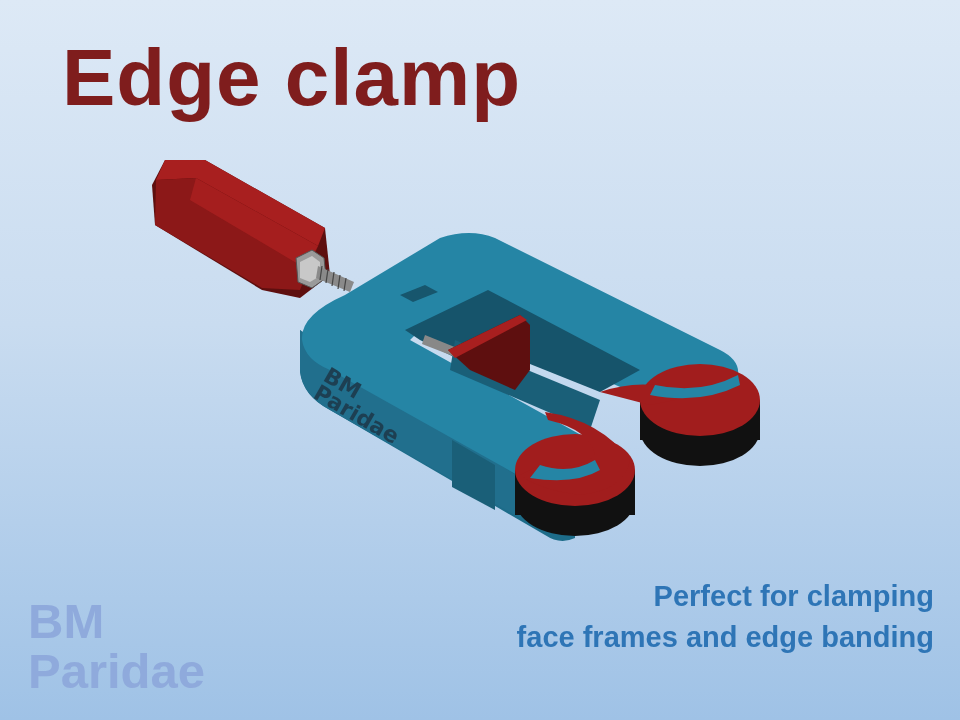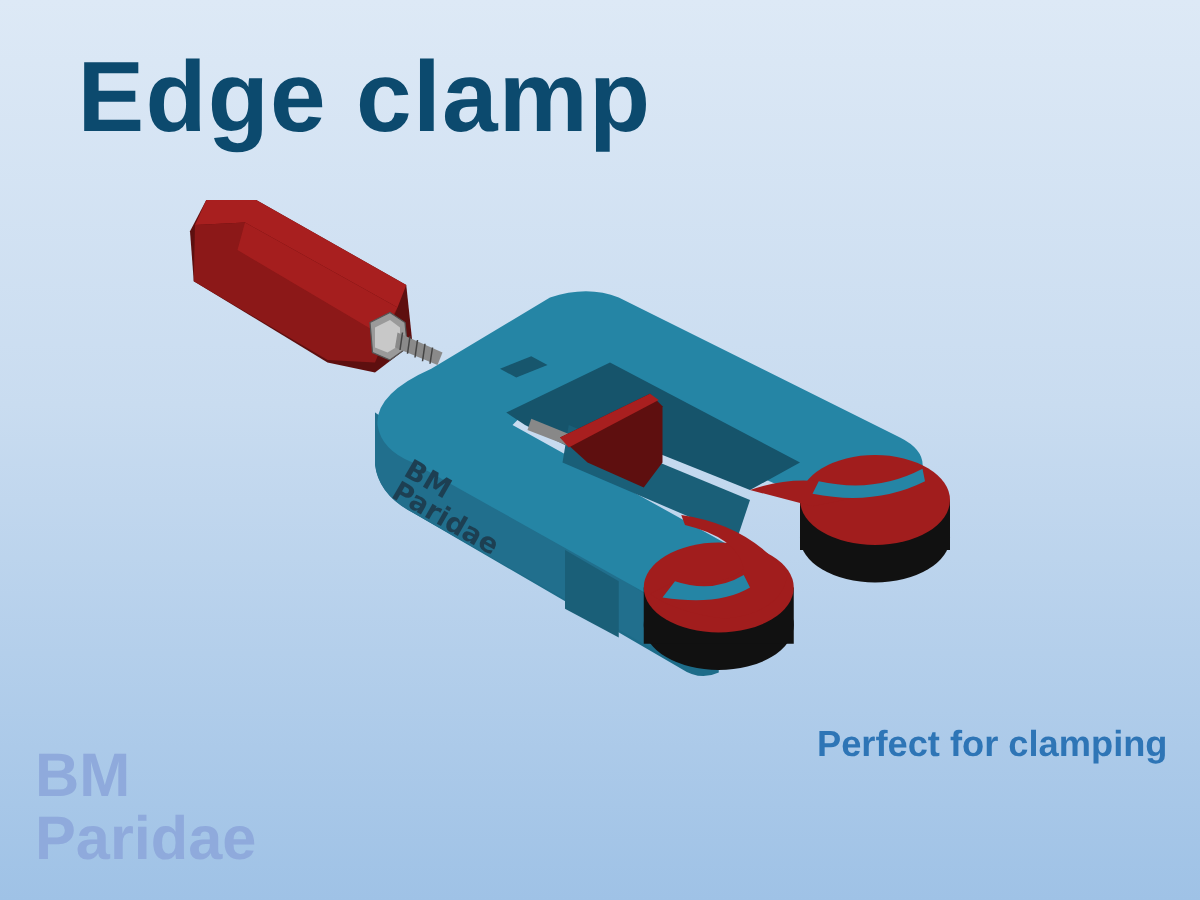--- a/index.html
+++ b/index.html
@@ -3,21 +3,21 @@
 <meta charset="utf-8">
 <style>
   html, body { margin:0; padding:0; }
   body {
     width:960px; height:720px; overflow:hidden; position:relative;
     background: linear-gradient(to bottom, #dde9f6 0%, #c9dcf0 45%, #9fc2e6 100%);
     font-family: "Liberation Sans", "DejaVu Sans", sans-serif;
   }
   .title {
     position:absolute; left:62px; top:38px;
-    font-size:80px; font-weight:bold; color:#0c4a6e;
+    font-size:80px; font-weight:bold; color:#7f1d1d;
     letter-spacing:1px; line-height:1;
   }
   .tagline {
     position:absolute; right:26px; top:576px; text-align:right;
     font-size:29px; font-weight:bold; color:#2e75b6; line-height:41px;
   }
   .tagline div { white-space:nowrap; }
   .brand {
     position:absolute; left:28px; top:596px;
     font-size:49px; font-weight:bold; color:#8faadc; line-height:50px;
@@ -100,18 +100,19 @@
     <ellipse cx="700" cy="430" rx="60" ry="36" fill="#111"></ellipse>
     <rect x="640" y="400" width="120" height="40" fill="#111"></rect>
     <ellipse cx="700" cy="400" rx="60" ry="36" fill="#a11d1d"></ellipse>
     <path d="M600,392 Q640,378 680,390 L700,395 L650,405 Z" fill="#a11d1d"></path>
     <path d="M655,385 Q700,395 738,375 L740,385 Q700,405 650,395 Z" fill="#2585a5"></path>
   </g>
 </svg>
 
 <div class="tagline">
   <div>Perfect for clamping</div>
+  <div>face frames and edge banding</div>
 </div>
 
 <div class="brand">
   <div>BM</div>
   <div>Paridae</div>
 </div>
 
 </body></html>

